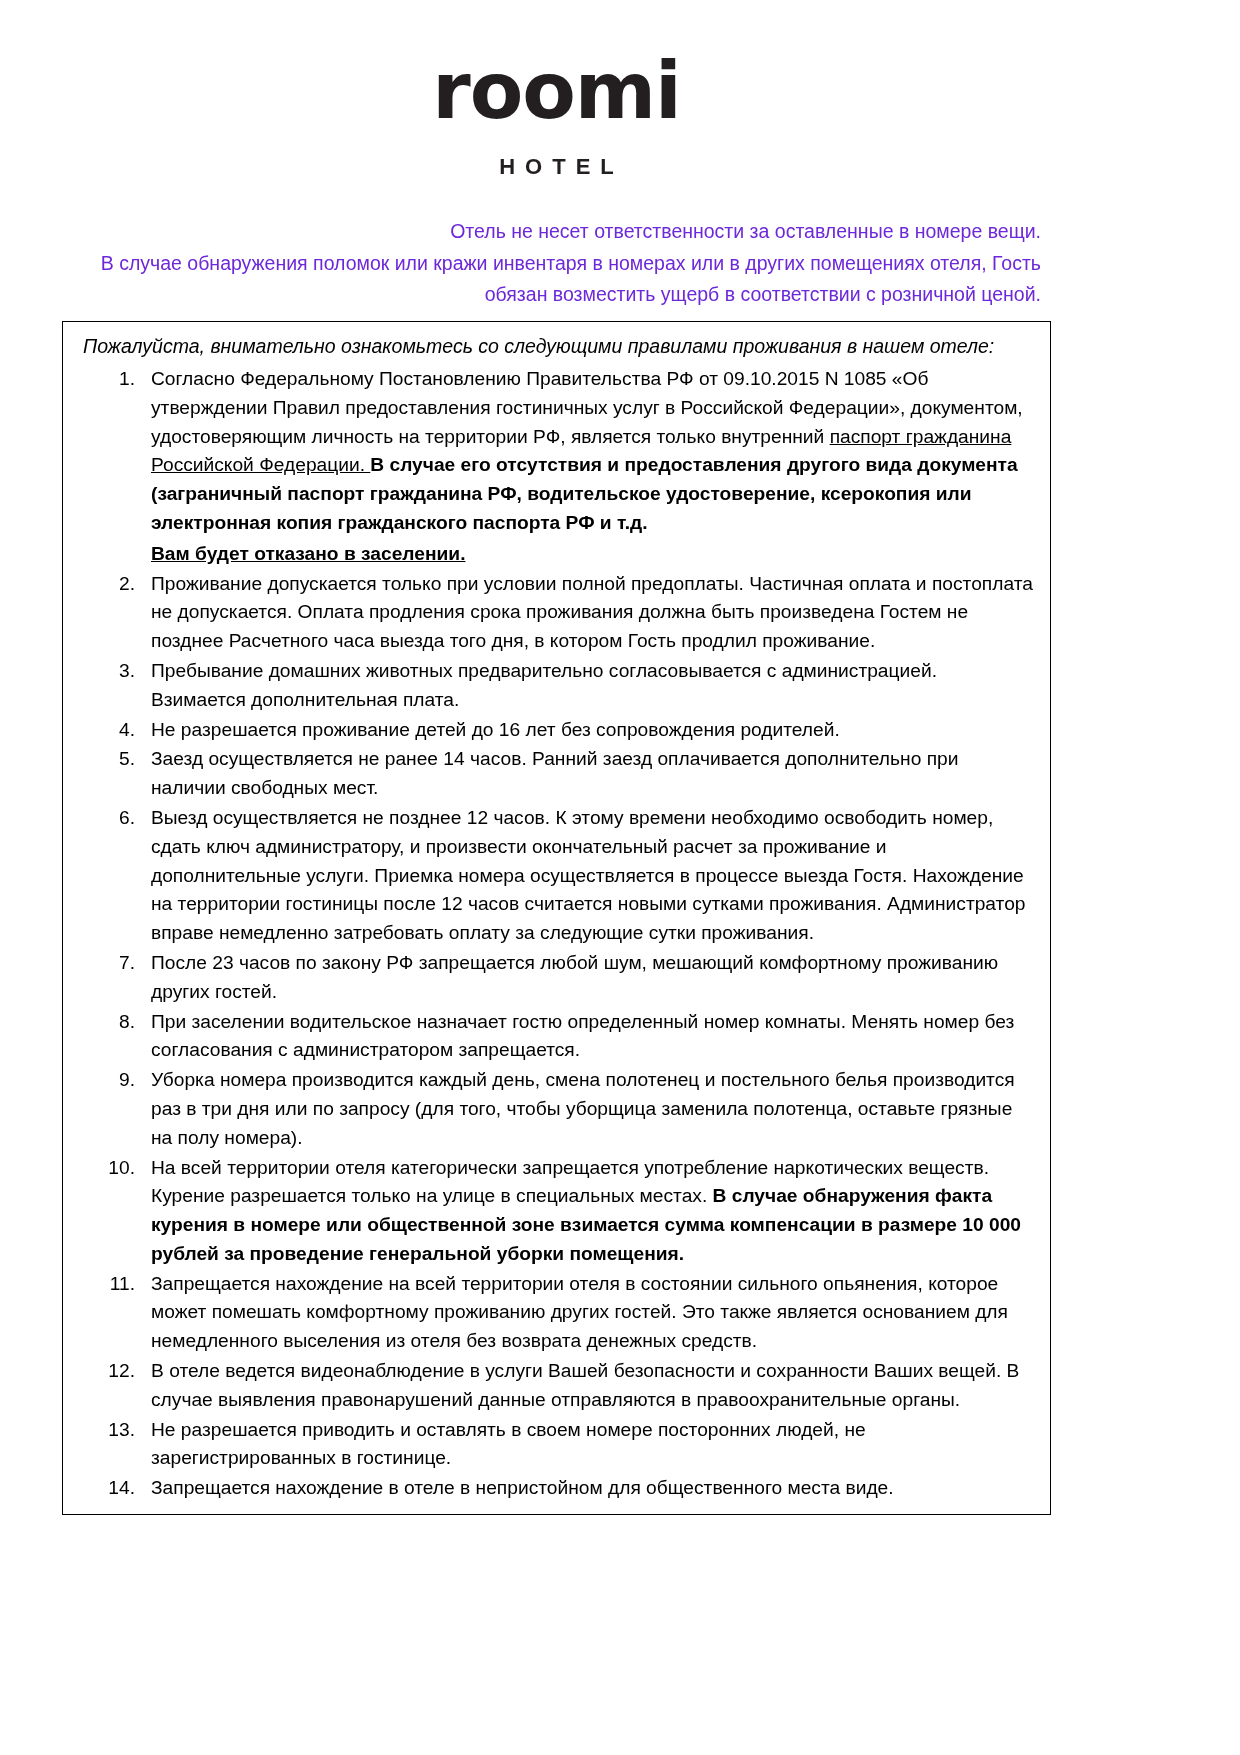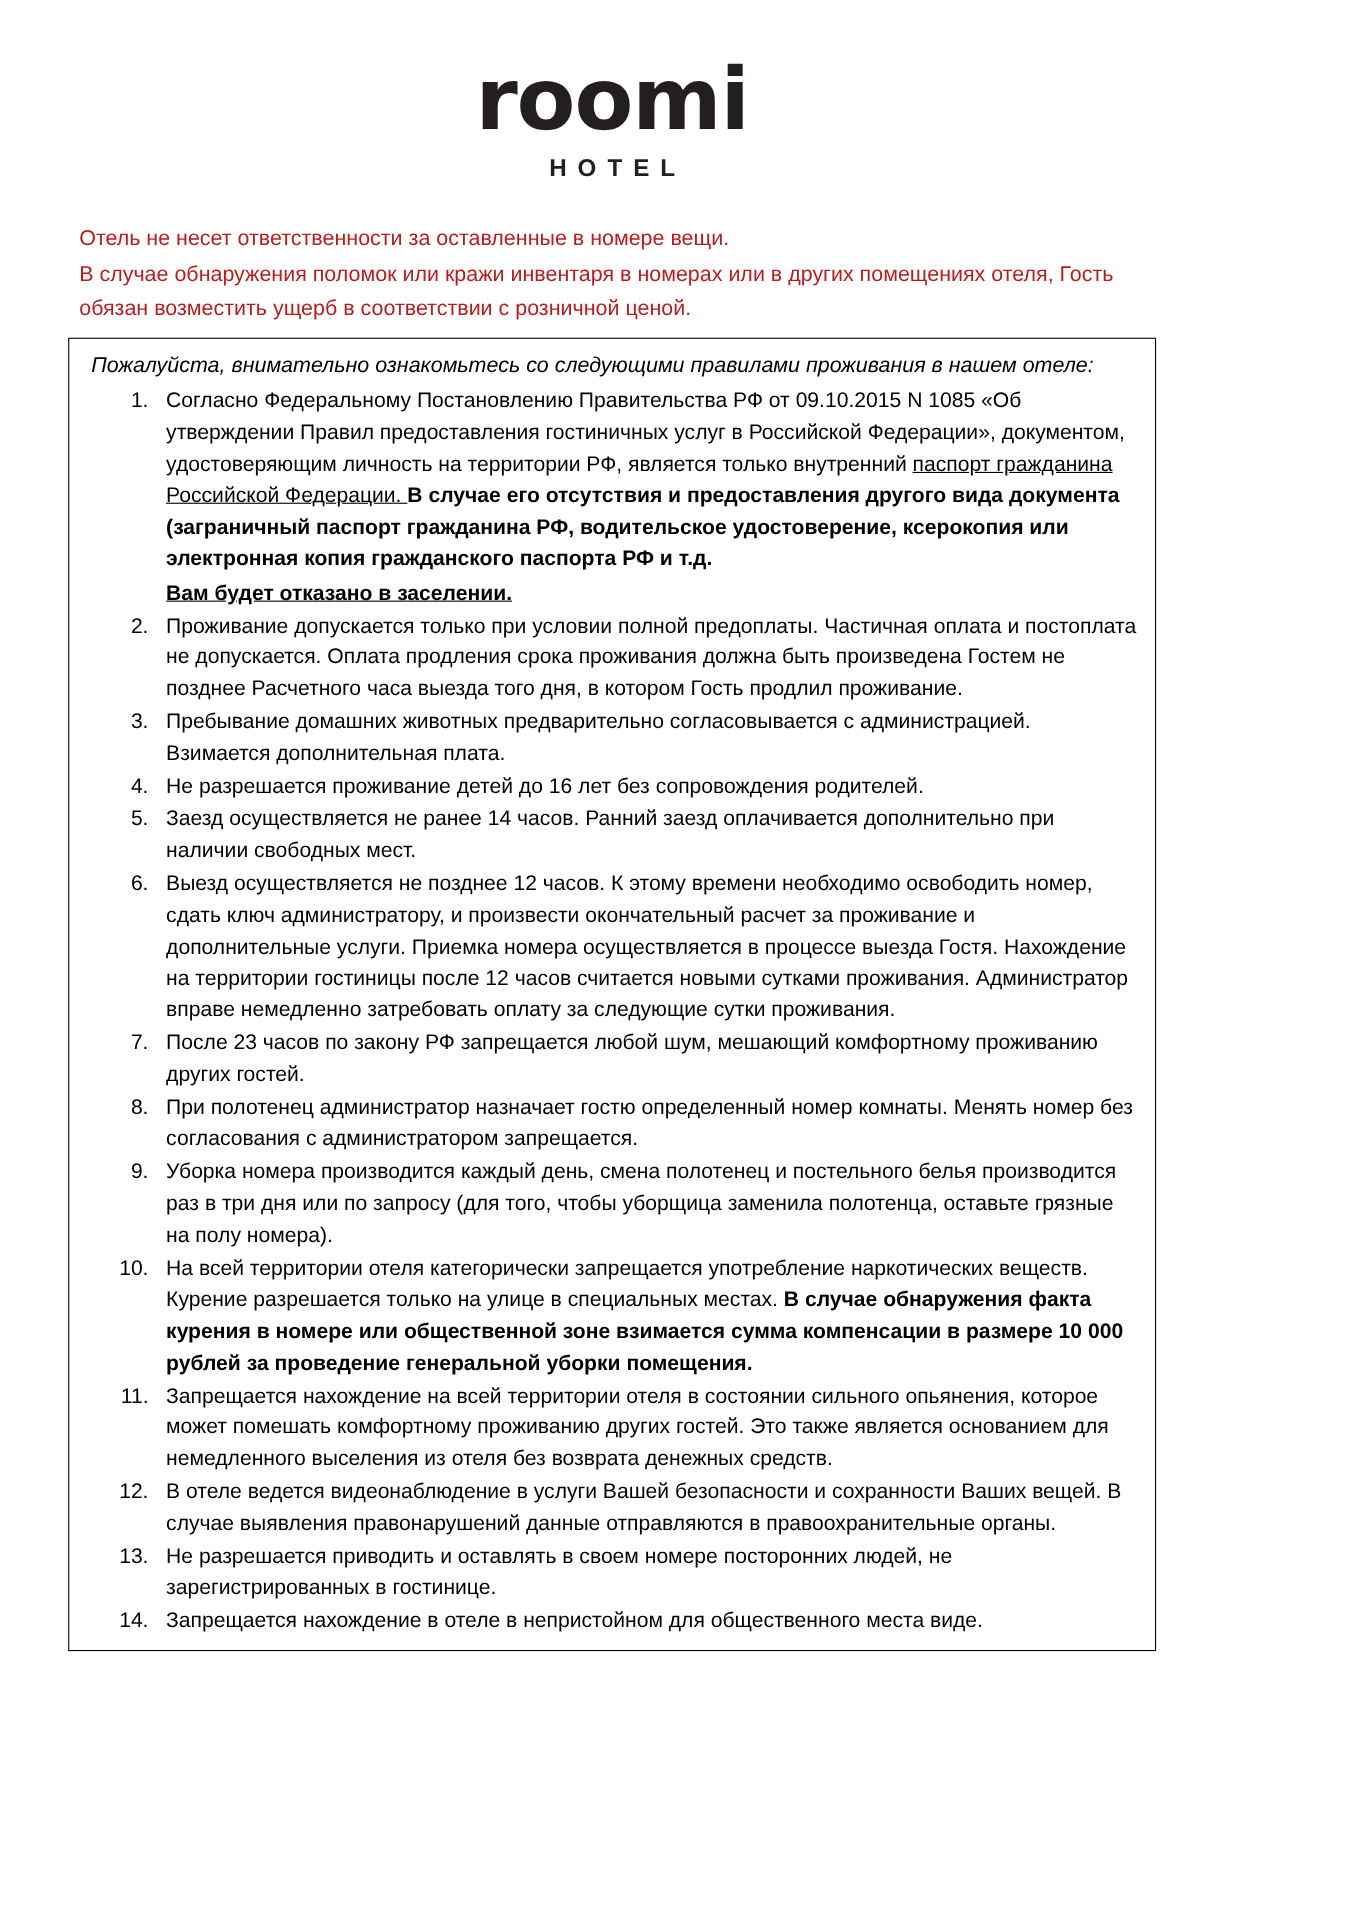--- a/index.html
+++ b/index.html
@@ -32,35 +32,36 @@
     font-family: "DejaVu Sans", sans-serif;
     font-size: 78px;
     font-weight: bold;
     letter-spacing: -1px;
     color: #231f20;
     line-height: 1.0;
     display: block;
   }
   .logo-sub {
     display: block;
-    margin-top: 10px;
+    margin-top: 24px;
     font-family: "Liberation Sans", sans-serif;
     font-size: 22px;
     font-weight: bold;
     letter-spacing: 10px;
     color: #231f20;
     padding-left: 10px;
   }
 
   
   .header-note {
     margin: 36px 72px 0 72px;
+    text-align: right;
     font-size: 19.5px;
     line-height: 1.62;
-    color: #b91c1c;
+    color: #6d28d9;
   }
   .header-note .hl {
     display: block;
   }
 
   
   .rules-box {
     margin: 10px 62px 0 62px;
     border: 1.5px solid #000000;
     box-sizing: border-box;
@@ -120,21 +121,21 @@
   <div class="rules-box">
     <div class="rules-intro">Пожалуйста, внимательно ознакомьтесь со следующими правилами проживания в нашем отеле:</div>
     <ol class="rules" id="rules-list">
         <li><span class="num">1.</span><span>Согласно Федеральному Постановлению Правительства РФ от 09.10.2015 N 1085 «Об утверждении Правил предоставления гостиничных услуг в Российской Федерации», документом, удостоверяющим личность на территории РФ, является только внутренний </span><span class="u">паспорт гражданина Российской Федерации. </span><span class="b">В случае его отсутствия и предоставления другого вида документа (заграничный паспорт гражданина РФ, водительское удостоверение, ксерокопия или электронная копия гражданского паспорта РФ и т.д.</span><span class="center-line"><span class="bu">Вам будет отказано в заселении.</span></span></li>
         <li><span class="num">2.</span><span>Проживание допускается только при условии полной предоплаты. Частичная оплата и постоплата не допускается. Оплата продления срока проживания должна быть произведена Гостем не позднее Расчетного часа выезда того дня, в котором Гость продлил проживание.</span></li>
         <li><span class="num">3.</span><span>Пребывание домашних животных предварительно согласовывается с администрацией. Взимается дополнительная плата.</span></li>
         <li><span class="num">4.</span><span>Не разрешается проживание детей до 16 лет без сопровождения родителей.</span></li>
         <li><span class="num">5.</span><span>Заезд осуществляется не ранее 14 часов. Ранний заезд оплачивается дополнительно при наличии свободных мест.</span></li>
         <li><span class="num">6.</span><span>Выезд осуществляется не позднее 12 часов. К этому времени необходимо освободить номер, сдать ключ администратору, и произвести окончательный расчет за проживание и дополнительные услуги. Приемка номера осуществляется в процессе выезда Гостя. Нахождение на территории гостиницы после 12 часов считается новыми сутками проживания. Администратор вправе немедленно затребовать оплату за следующие сутки проживания.</span></li>
         <li><span class="num">7.</span><span>После 23 часов по закону РФ запрещается любой шум, мешающий комфортному проживанию других гостей.</span></li>
-        <li><span class="num">8.</span><span>При полотенец администратор назначает гостю определенный номер комнаты. Менять номер без согласования с администратором запрещается.</span></li>
+        <li><span class="num">8.</span><span>При заселении водительское назначает гостю определенный номер комнаты. Менять номер без согласования с администратором запрещается.</span></li>
         <li><span class="num">9.</span><span>Уборка номера производится каждый день, смена полотенец и постельного белья производится раз в три дня или по запросу (для того, чтобы уборщица заменила полотенца, оставьте грязные на полу номера).</span></li>
         <li><span class="num">10.</span><span>На всей территории отеля категорически запрещается употребление наркотических веществ. Курение разрешается только на улице в специальных местах. </span><span class="b">В случае обнаружения факта курения в номере или общественной зоне взимается сумма компенсации в размере 10 000 рублей за проведение генеральной уборки помещения.</span></li>
         <li><span class="num">11.</span><span>Запрещается нахождение на всей территории отеля в состоянии сильного опьянения, которое может помешать комфортному проживанию других гостей. Это также является основанием для немедленного выселения из отеля без возврата денежных средств.</span></li>
         <li><span class="num">12.</span><span>В отеле ведется видеонаблюдение в услуги Вашей безопасности и сохранности Ваших вещей. В случае выявления правонарушений данные отправляются в правоохранительные органы.</span></li>
         <li><span class="num">13.</span><span>Не разрешается приводить и оставлять в своем номере посторонних людей, не зарегистрированных в гостинице.</span></li>
         <li><span class="num">14.</span><span>Запрещается нахождение в отеле в непристойном для общественного места виде.</span></li>
       </ol>
   </div>
 
 </div>

